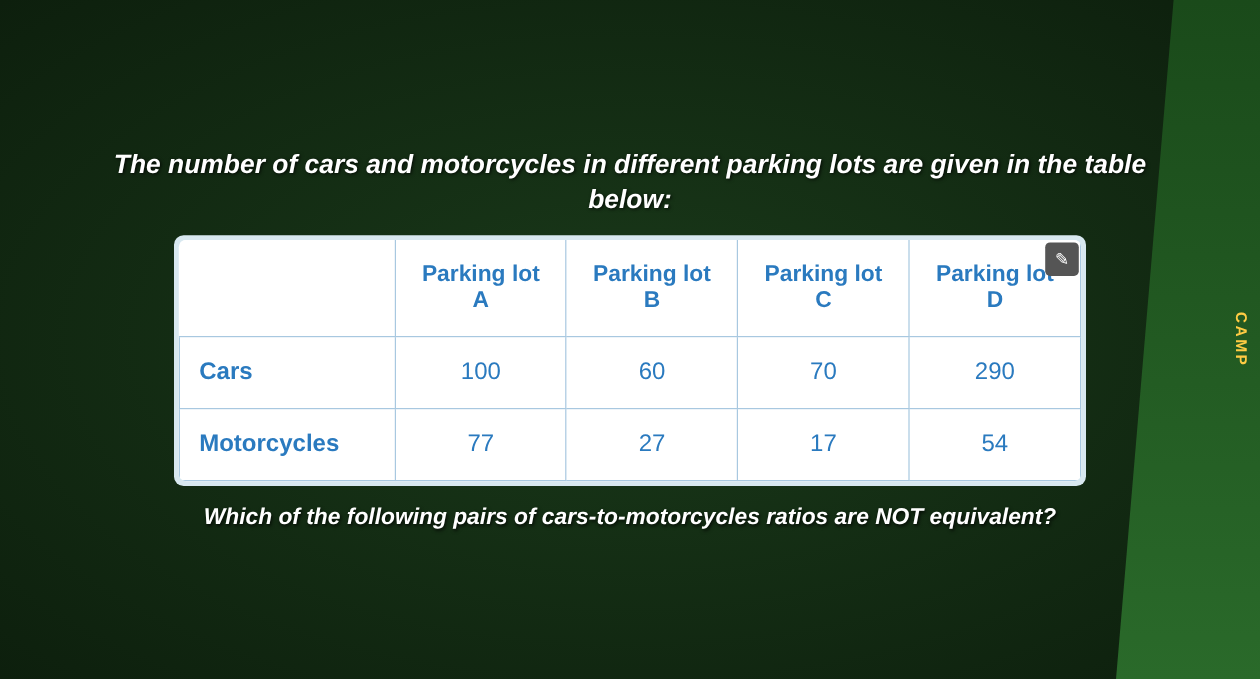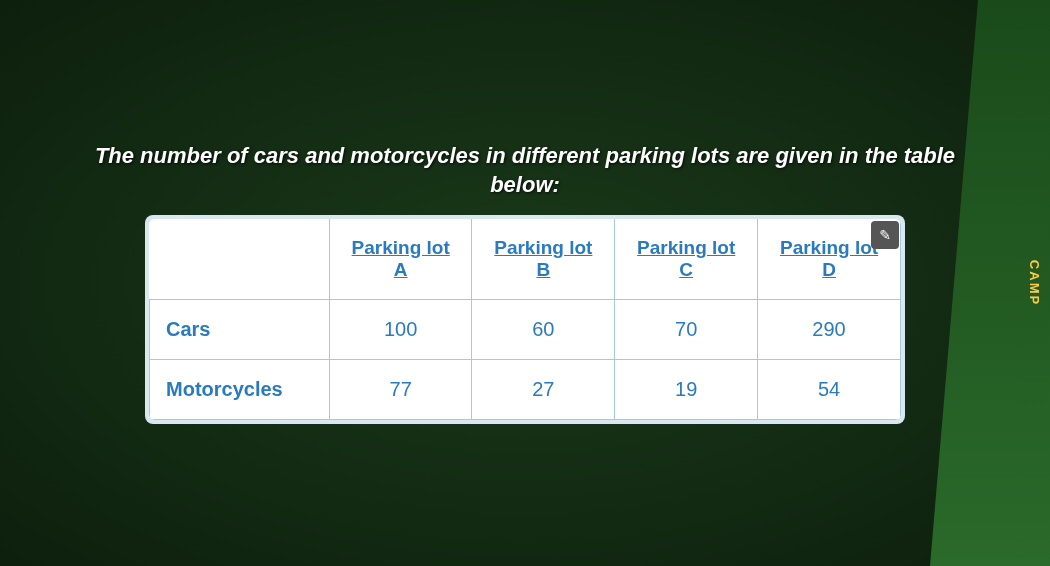--- a/index.html
+++ b/index.html
@@ -107,21 +107,20 @@
     }
 
     td:first-child, th:first-child {
       text-align: left;
       padding-left: 16px;
       width: 180px;
     }
 
     tr:first-child th {
       border-top: none;
-      text-decoration: underline;
     }
 
     tr th:first-child {
       border-left: none;
     }
 
     .row-label {
       color: #2a7abf;
       font-weight: bold;
       font-size: 20px;
@@ -182,21 +181,22 @@
           <td class="row-label">Cars</td>
           <td>100</td>
           <td>60</td>
           <td>70</td>
           <td>290</td>
         </tr>
         <tr>
           <td class="row-label">Motorcycles</td>
           <td>77</td>
           <td>27</td>
-          <td>19</td>
+          <td>17</td>
           <td>54</td>
         </tr>
       </tbody>
     </table>
   </div>
 
+  <div class="bottom-question">Which of the following pairs of cars-to-motorcycles ratios are NOT equivalent?</div>
 
 </div>
 
 </body></html>

